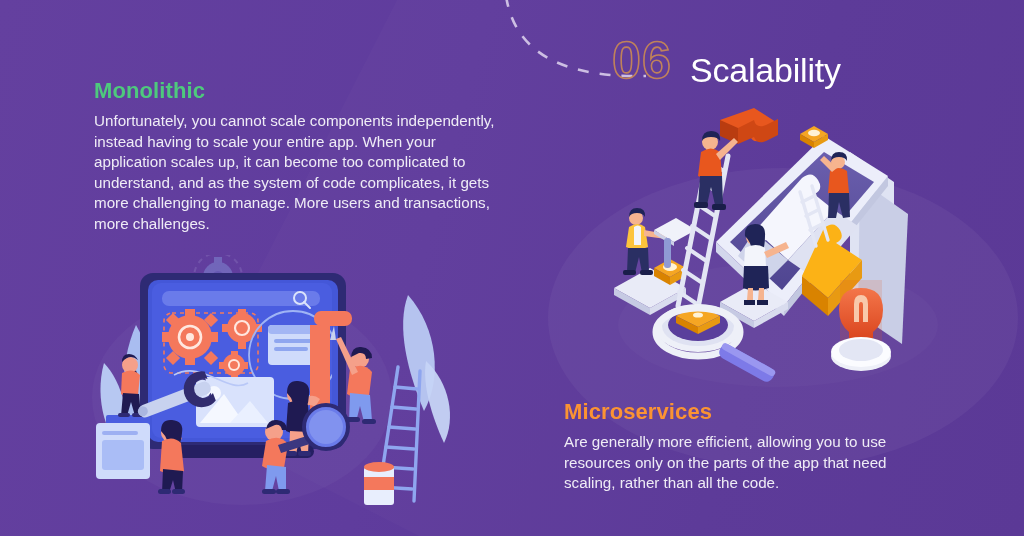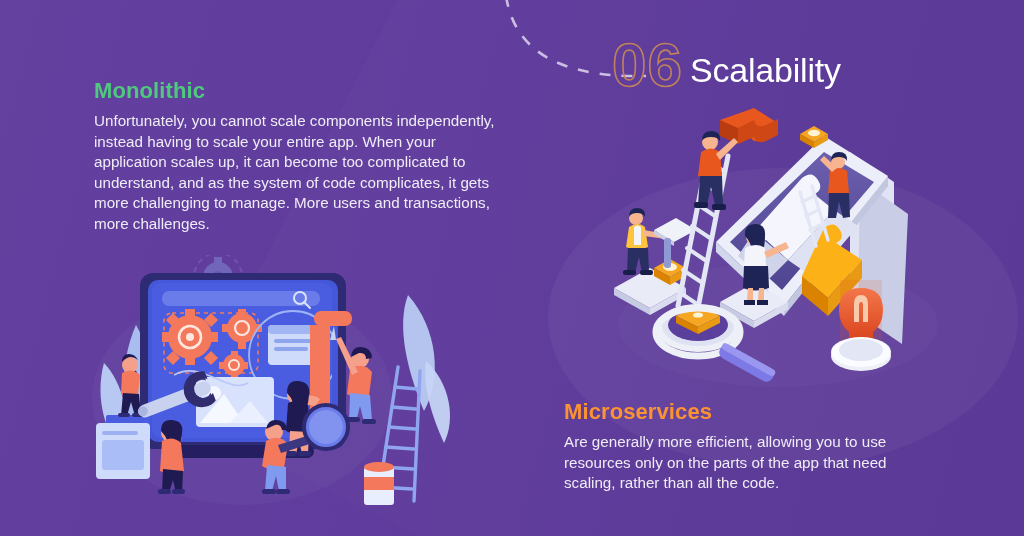--- a/index.html
+++ b/index.html
@@ -32,21 +32,21 @@
     pointer-events: none;
   }
 
   
   .dash-arc { position: absolute; left: 470px; top: -6px; pointer-events: none; }
 
   
   .num-outline {
     position: absolute;
     left: 612px; top: 34px;
-    font-size: 62px;
+    font-size: 52px;
     font-weight: 700;
     letter-spacing: 1px;
     color: transparent;
     -webkit-text-stroke: 1.6px #c0825a;
     line-height: 1;
     user-select: none;
   }
 
   
   .sec-title {

